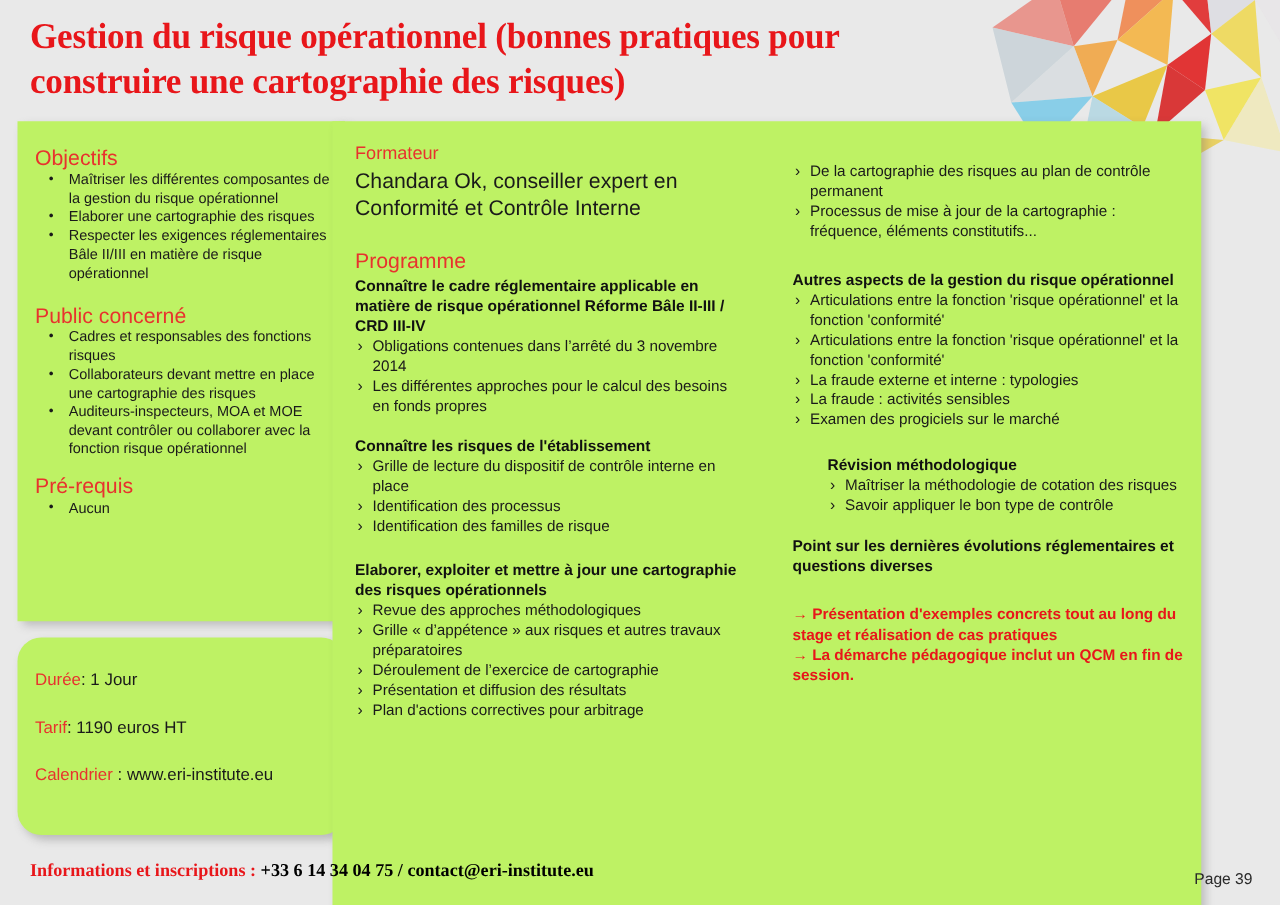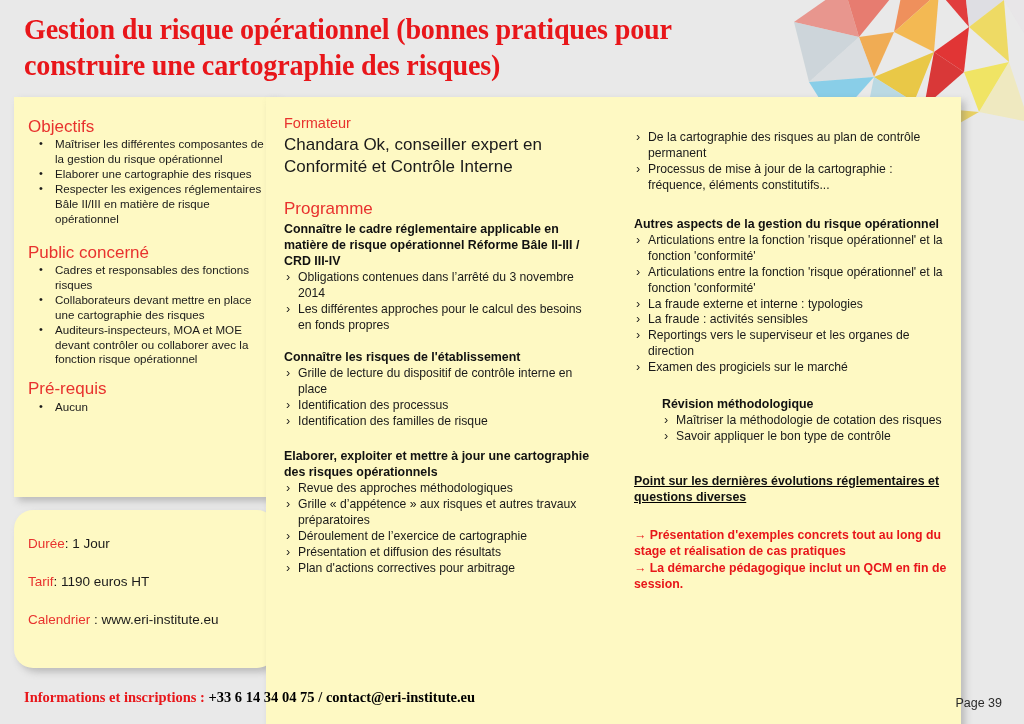--- a/index.html
+++ b/index.html
@@ -50,21 +50,21 @@
     line-height: 1.23;
     letter-spacing: -0.2px;
     z-index: 3;
     transform: scaleX(0.97);
     transform-origin: left top;
   }
 
   
   .panel {
     position: absolute;
-    background: #fef9c3;
+    background: #bef264;
     z-index: 2;
     box-shadow: 4px 4px 7px rgba(110,110,110,0.38);
   }
 
   #panel-left-top   { left: 14px;  top: 97px;  width: 262px; height: 400px; }
   #panel-left-bottom{ left: 14px;  top: 510px; width: 262px; height: 158px; border-radius: 19px; }
   #panel-main       { left: 266px; top: 97px;  width: 695px; height: 636px; }
 
   
   .sec-head {
@@ -343,34 +343,33 @@
         <li>Processus de mise à jour de la cartographie : fréquence, éléments constitutifs...</li>
       </ul>
 
       <div class="grp" style="margin-top:22px;">
         <div class="grp-title">Autres aspects de la gestion du risque opérationnel</div>
         <ul class="chev">
           <li>Articulations entre la fonction 'risque opérationnel' et la fonction 'conformité'</li>
           <li>Articulations entre la fonction 'risque opérationnel' et la fonction 'conformité'</li>
           <li>La fraude externe et interne : typologies</li>
           <li>La fraude : activités sensibles</li>
-          <li>Reportings vers le superviseur et les organes de direction</li>
           <li>Examen des progiciels sur le marché</li>
         </ul>
       </div>
 
       <div class="grp" style="margin-top:20px;margin-left:28px;">
         <div class="grp-title">Révision méthodologique</div>
         <ul class="chev">
           <li>Maîtriser la méthodologie de cotation des risques</li>
           <li>Savoir appliquer le bon type de contrôle</li>
         </ul>
       </div>
 
-      <div class="grp" style="margin-top:28px;text-decoration:underline;">
+      <div class="grp" style="margin-top:16px;">
         <div class="grp-title">Point sur les dernières évolutions réglementaires et questions diverses</div>
       </div>
 
       <div class="red-note" style="margin-top:22px;">→ Présentation d'exemples concrets tout au long du stage et réalisation de cas pratiques</div>
       <div class="red-note">→ La démarche pédagogique inclut un QCM en fin de session.</div>
 
     </div>
 
   </div>
 </div>

